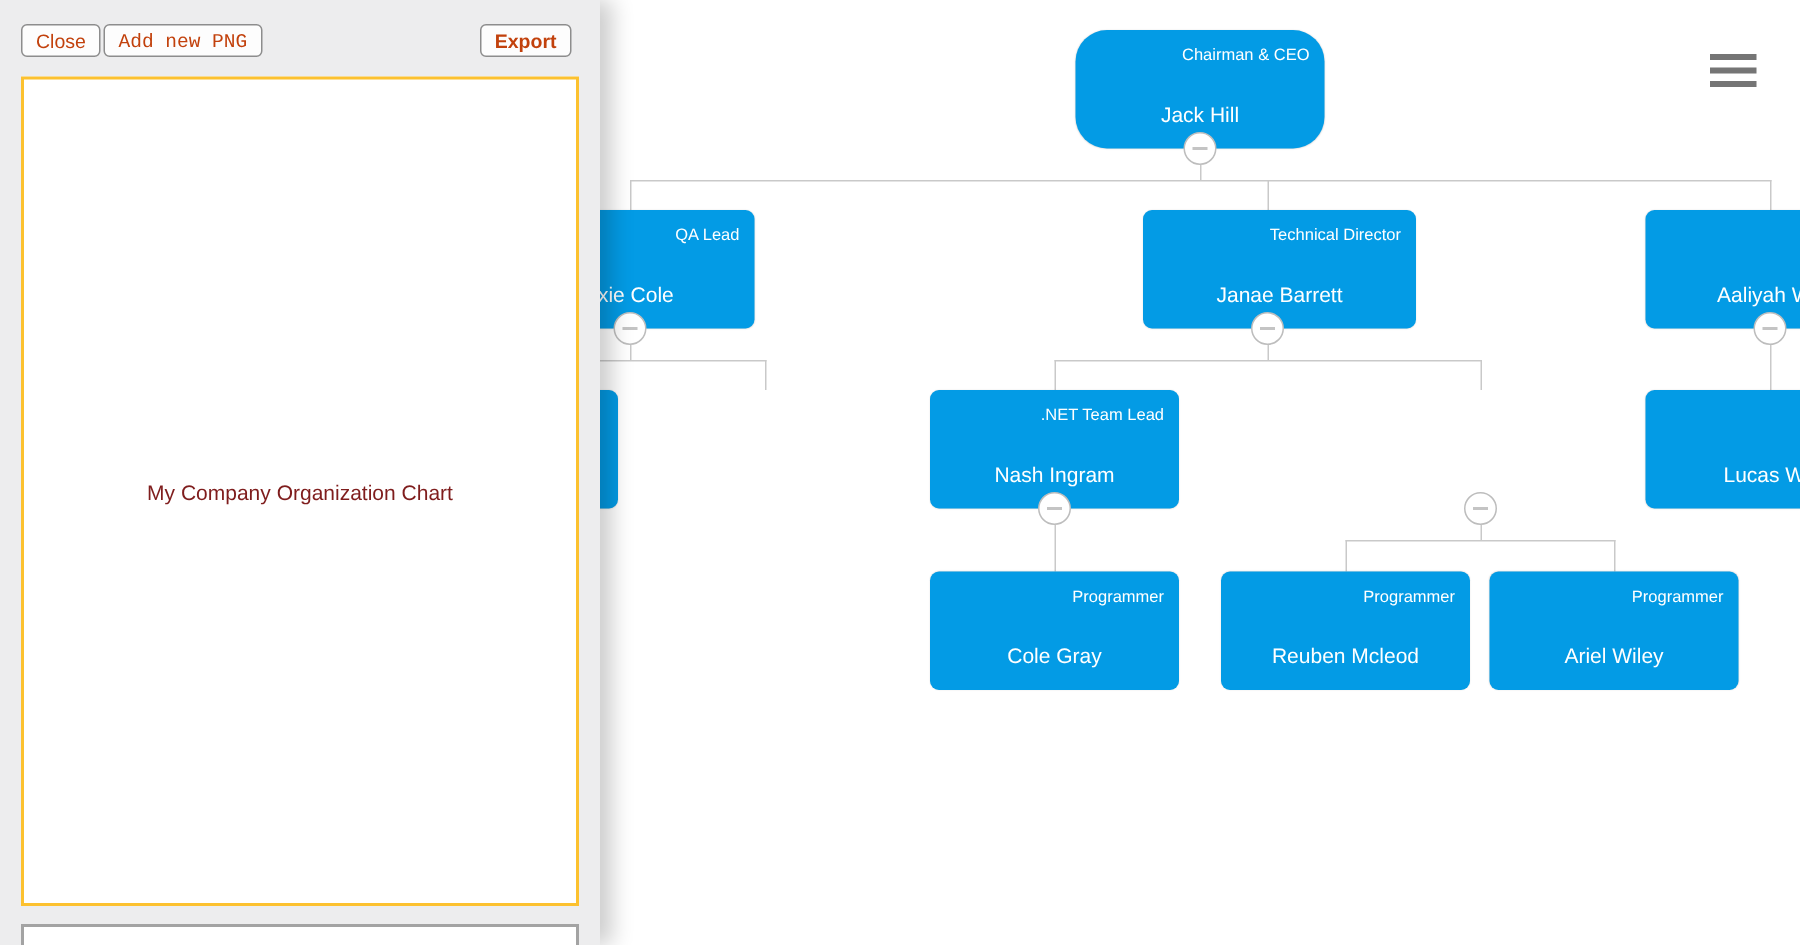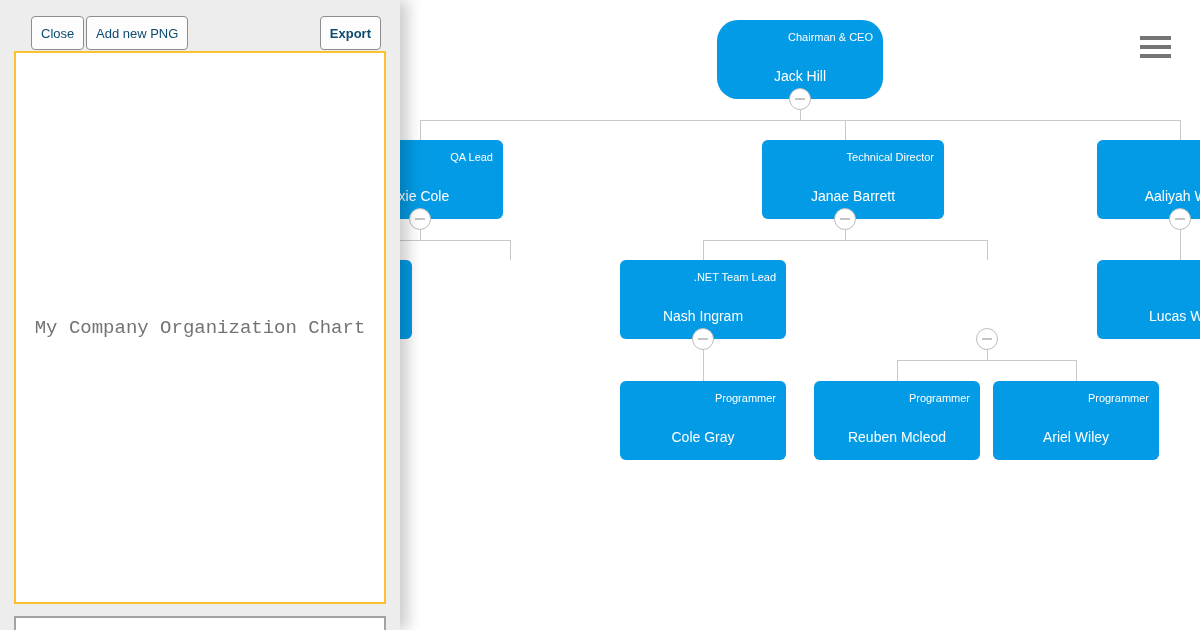--- a/index.html
+++ b/index.html
@@ -80,50 +80,49 @@
     position: absolute;
     left: 0; top: 0;
     width: 400px; height: 630px;
     background: #ededee;
     box-shadow: 8px 0 14px rgba(0,0,0,0.20);
     z-index: 10;
   }
   .tool-btn {
     position: absolute;
     top: 16px;
-    height: 34px;
+    height: 22px;
     padding: 0 9px;
     font-family: "Liberation Sans", sans-serif;
     font-size: 13px;
-    color: #0c4a6e;
+    color: #c2410c;
     background: #fdfdfd;
     border: 1px solid #8d8d8d;
     border-radius: 4px;
     cursor: pointer;
-    margin-left: 17px;
   }
   #close-btn { left: 14px; }
-  #addpng-btn { left: 69px; }
+  #addpng-btn { left: 69px; font-family: Liberation Mono, monospace; }
   #export-btn { right: 19px; font-weight: bold; }
 
   #preview-page {
     position: absolute;
     left: 14px; top: 51px;
     width: 372px; height: 553px;
     box-sizing: border-box;
     background: #ffffff;
     border: 2px solid #fcc12f;
     display: flex;
     align-items: center;
     justify-content: center;
   }
   #preview-caption {
-    font-family: Liberation Mono, monospace;
-    font-size: 19px;
-    color: #737373;
+    font-family: Liberation Sans, sans-serif;
+    font-size: 14px;
+    color: #7f1d1d;
     white-space: nowrap;
   }
   #preview-page-2 {
     position: absolute;
     left: 14px; top: 616px;
     width: 372px; height: 60px;
     box-sizing: border-box;
     background: #ffffff;
     border: 2px solid #a3a3a3;
   }

